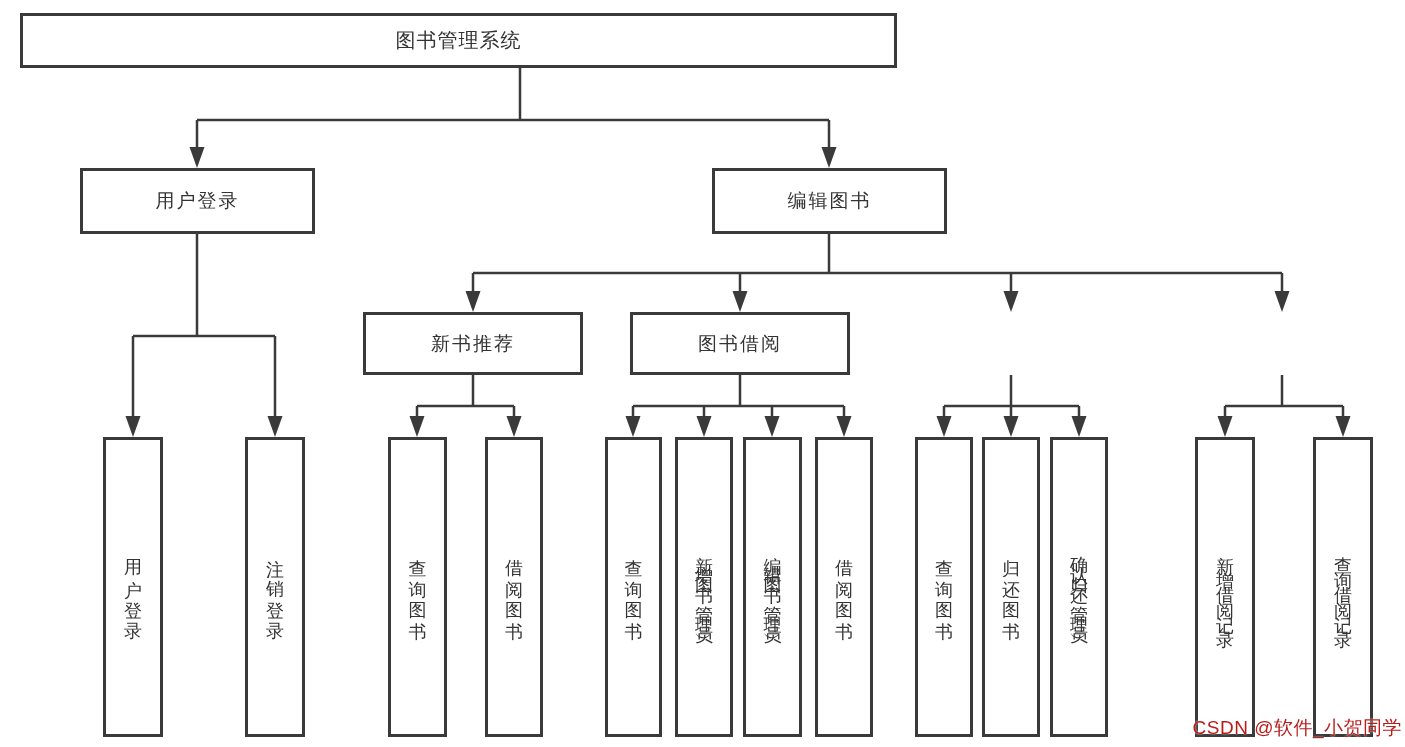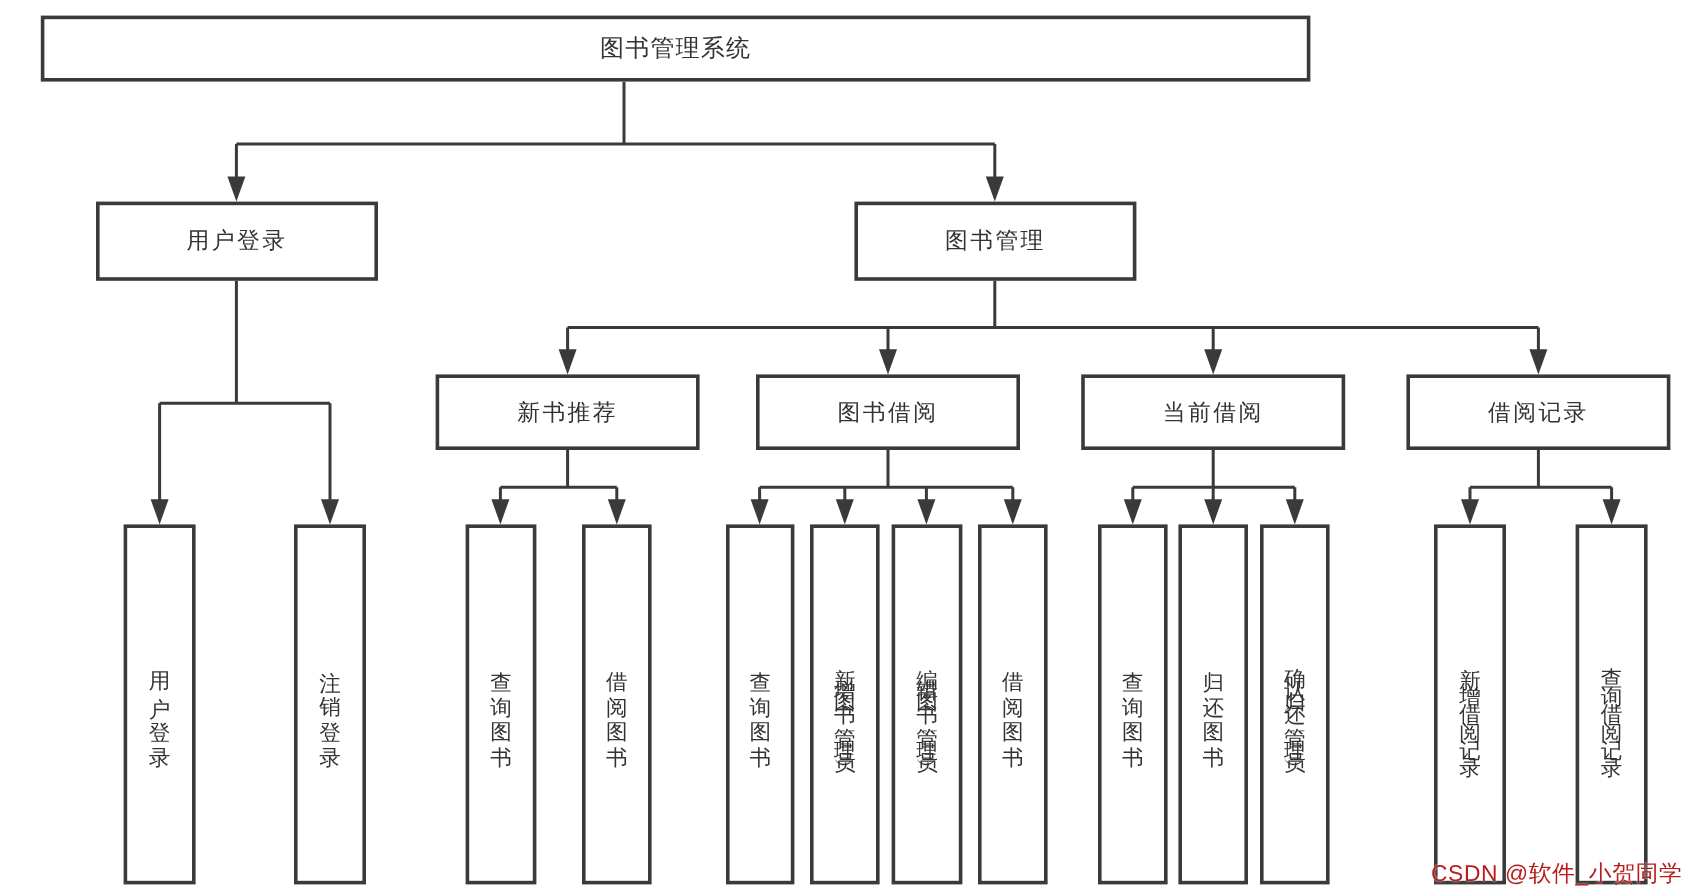--- a/index.html
+++ b/index.html
@@ -74,42 +74,36 @@
 
       <polygon points="936.5,416 951.5,416 944,437"></polygon>
       <polygon points="1003.5,416 1018.5,416 1011,437"></polygon>
       <polygon points="1071.5,416 1086.5,416 1079,437"></polygon>
 
       <polygon points="1217.5,416 1232.5,416 1225,437"></polygon>
       <polygon points="1335.5,416 1350.5,416 1343,437"></polygon>
     </g>
   </svg>
 
-  <div class="box root" style="left:20px;top:13px;width:1058px;height:55px;margin-left:14px;">
+  <div class="box root" style="left:20px;top:13px;width:877px;height:55px;">
     <span class="lbl">图书管理系统</span>
   </div>
 
   <div class="box" style="left:80px;top:168px;width:235px;height:66px;">
     <span class="lbl">用户登录</span>
   </div>
   <div class="box" style="left:712px;top:168px;width:235px;height:66px;">
-    <span class="lbl">图书管理</span>
+    <span class="lbl">编辑图书</span>
   </div>
 
   <div class="box" style="left:630px;top:312px;width:220px;height:63px;">
     <span class="lbl">图书借阅</span>
   </div>
   <div class="box" style="left:363px;top:312px;width:220px;height:63px;">
     <span class="lbl">新书推荐</span>
-  </div>
-  <div class="box" style="left:901px;top:312px;width:220px;height:63px;">
-    <span class="lbl">当前借阅</span>
-  </div>
-  <div class="box" style="left:1172px;top:312px;width:220px;height:63px;">
-    <span class="lbl">借阅记录</span>
   </div>
 
   <div class="box leaf sp-lg" style="left:103px;top:437px;width:60px;height:300px;">
     <span class="lbl">用户登录</span>
   </div>
   <div class="box leaf sp-lg" style="left:245px;top:437px;width:60px;height:300px;">
     <span class="lbl">注销登录</span>
   </div>
 
   <div class="box leaf sp-lg" style="left:388px;top:437px;width:59px;height:300px;">

